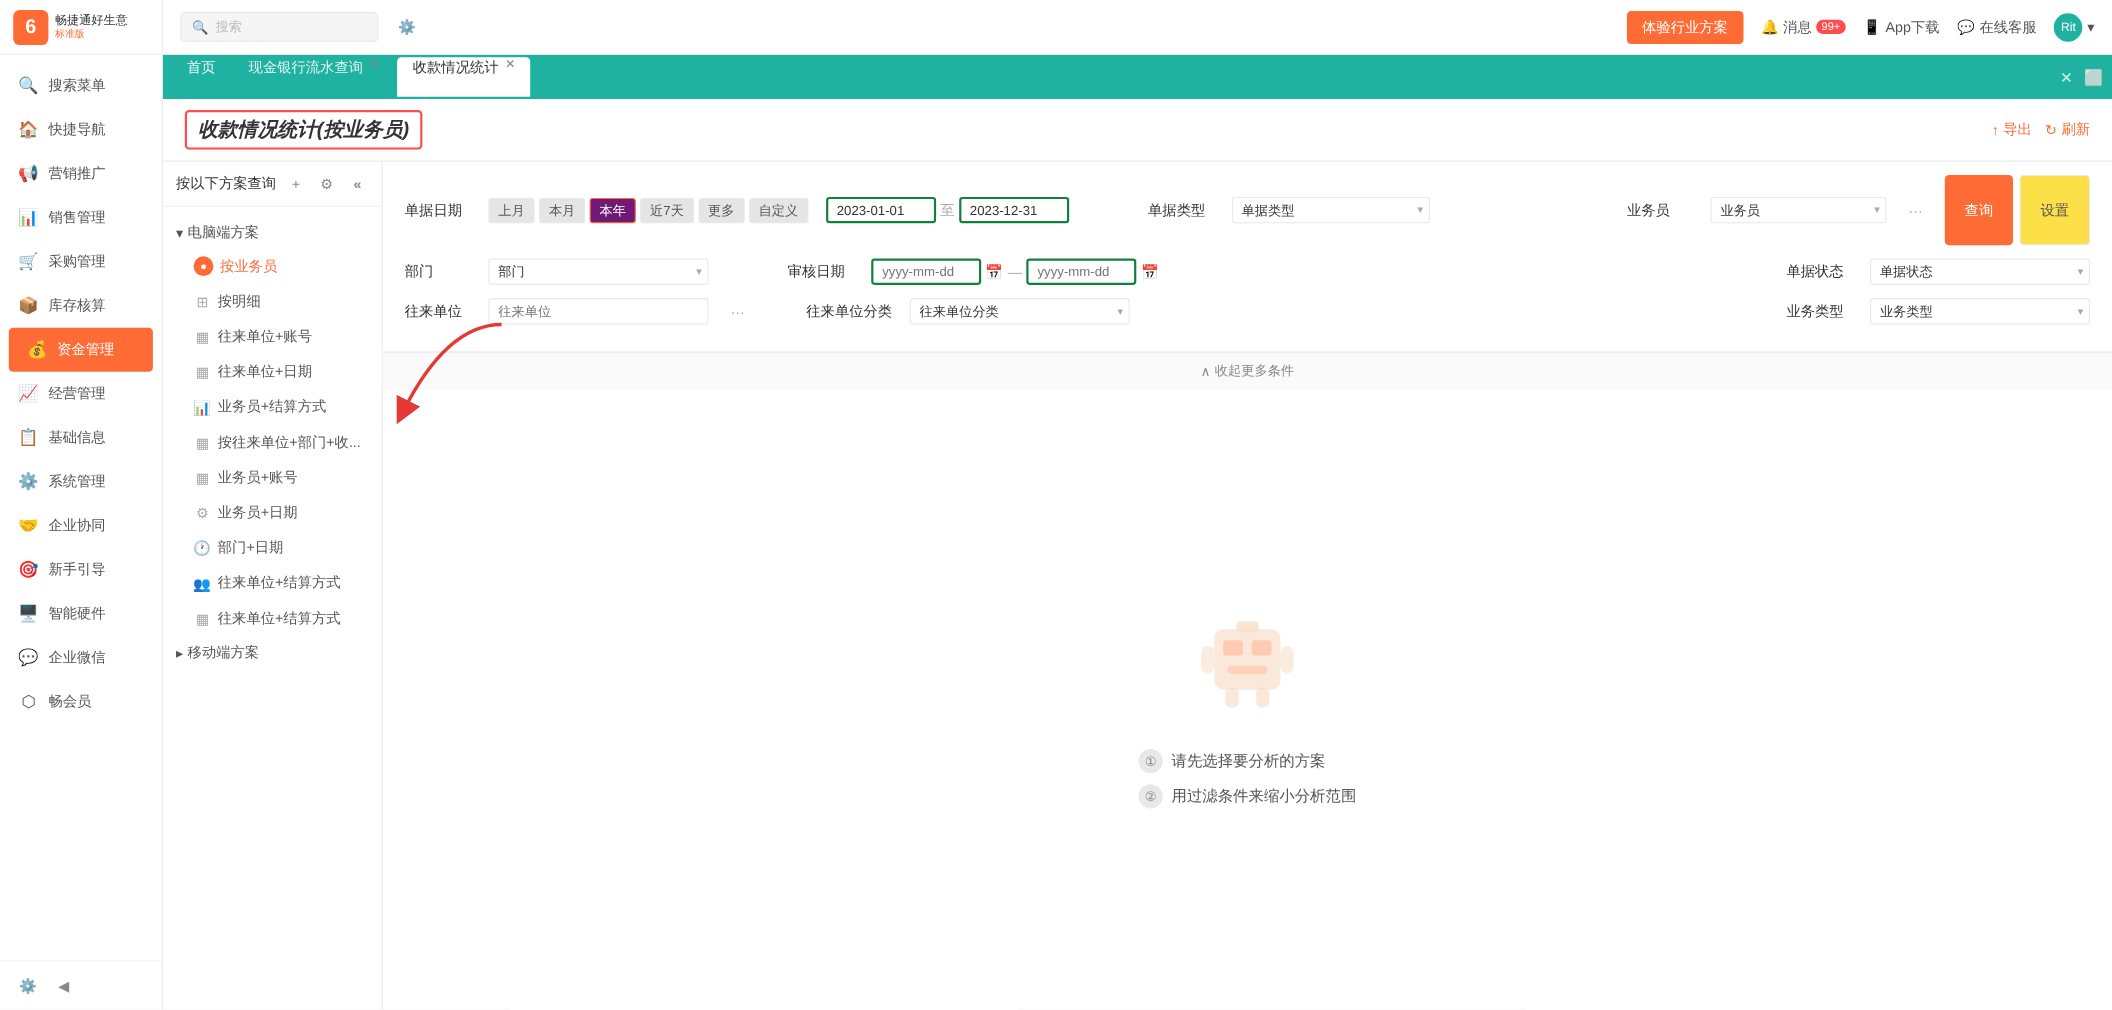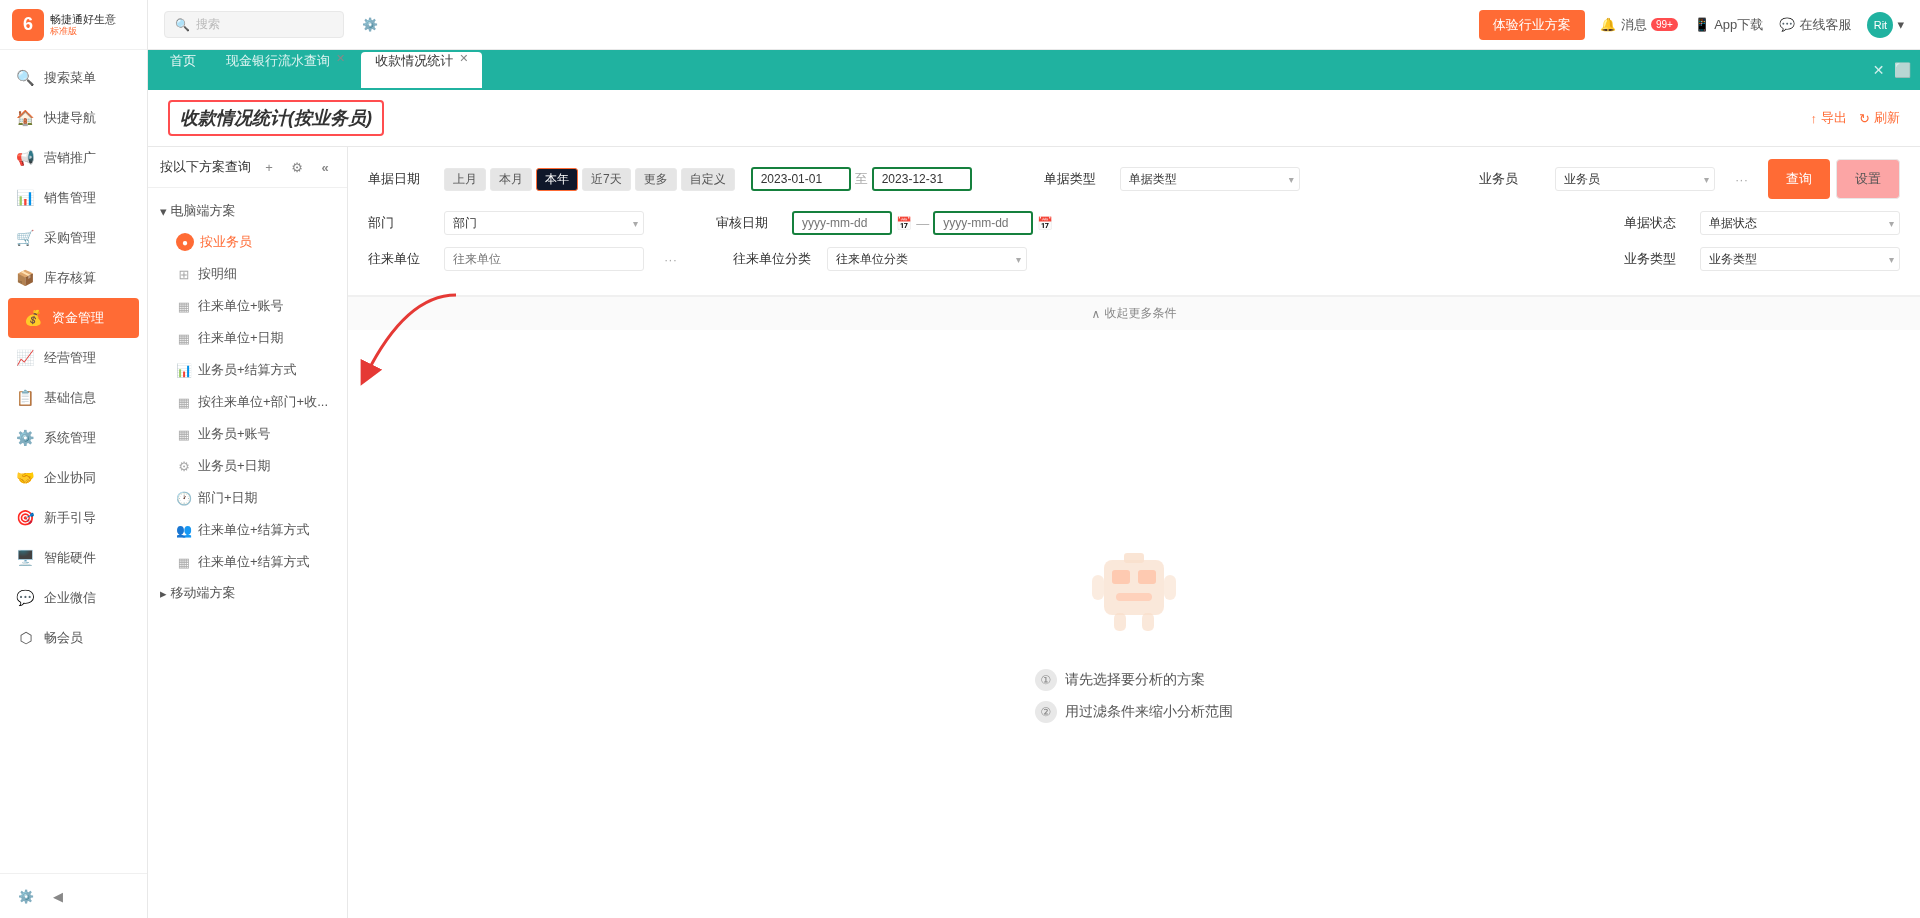--- a/index.html
+++ b/index.html
@@ -65,33 +65,33 @@
     .tree-item-icon { width: 16px; height: 16px; display: flex; align-items: center; justify-content: center; font-size: 13px; }
     .tree-item-icon.orange-circle { background: #ff6b35; border-radius: 50%; color: white; font-size: 10px; width: 18px; height: 18px; }
 
     
     .right-panel { flex: 1; display: flex; flex-direction: column; background: #fff; overflow: hidden; }
     .filter-area { padding: 12px 20px; border-bottom: 1px solid #f0f0f0; }
     .filter-row { display: flex; align-items: center; gap: 16px; margin-bottom: 12px; flex-wrap: nowrap; }
     .filter-label { font-size: 13px; color: #333; white-space: nowrap; min-width: 60px; }
     .filter-date-group { display: flex; align-items: center; gap: 4px; font-size: 13px; }
     .date-quick-btn { padding: 2px 8px; border: 1px solid #e8e8e8; border-radius: 3px; cursor: pointer; color: #555; font-size: 12px; background: #e5e5e5; }
-    .date-quick-btn.active { background: #0f172a; color: white; border-color: #ff6b35; }
+    .date-quick-btn.active { background: #701a75; color: white; border-color: #ff6b35; }
     .date-input-group { display: flex; align-items: center; gap: 4px; }
     .date-input { border: 2px solid #15803d; border-radius: 3px; padding: 3px 8px; font-size: 12px; color: #333; width: 100px; }
     .filter-select { border: 1px solid #e8e8e8; border-radius: 3px; padding: 4px 24px 4px 8px; font-size: 12px; color: #333; background: #fff; appearance: none; cursor: pointer; position: relative; min-width: 180px; }
     .filter-select-wrap { position: relative; display: inline-flex; align-items: center; }
     .filter-select-wrap .chevron { position: absolute; right: 6px; color: #aaa; font-size: 10px; pointer-events: none; }
     .filter-input { border: 1px solid #e8e8e8; border-radius: 3px; padding: 4px 8px; font-size: 12px; color: #999; width: 200px; }
     .filter-dots { color: #aaa; cursor: pointer; padding: 0 4px; }
     .filter-dash { color: #aaa; }
     .cal-icon { color: #aaa; font-size: 13px; cursor: pointer; }
     .collapse-bar { display: flex; justify-content: center; align-items: center; padding: 8px; border-top: 1px solid #f0f0f0; cursor: pointer; color: #888; font-size: 12px; gap: 4px; background: #fafafa; }
     .query-btn { background: #ff6b35; color: white; border: none; border-radius: 4px; padding: 6px 18px; font-size: 13px; cursor: pointer; margin-left: auto; }
-    .setting-btn { border: 1px solid #e8e8e8; background: #fca5a5; color: #555; border-radius: 4px; padding: 10px 18px; font-size: 13px; cursor: pointer; }
+    .setting-btn { border: 1px solid #e8e8e8; background: #fde047; color: #555; border-radius: 4px; padding: 22px 18px; font-size: 13px; cursor: pointer; }
     .filter-action-col { display: flex; flex-direction: row; gap: 6px; margin-left: auto; }
 
     
     .empty-area { flex: 1; display: flex; flex-direction: column; align-items: center; justify-content: center; gap: 24px; }
     .empty-illustration { width: 120px; height: 120px; opacity: 0.6; }
     .empty-tips { display: flex; flex-direction: column; gap: 10px; }
     .empty-tip { display: flex; align-items: center; gap: 8px; font-size: 14px; color: #555; }
     .tip-num { width: 22px; height: 22px; border-radius: 50%; background: #e8e8e8; display: flex; align-items: center; justify-content: center; font-size: 12px; color: #888; flex-shrink: 0; }
   </style>
 </head>

